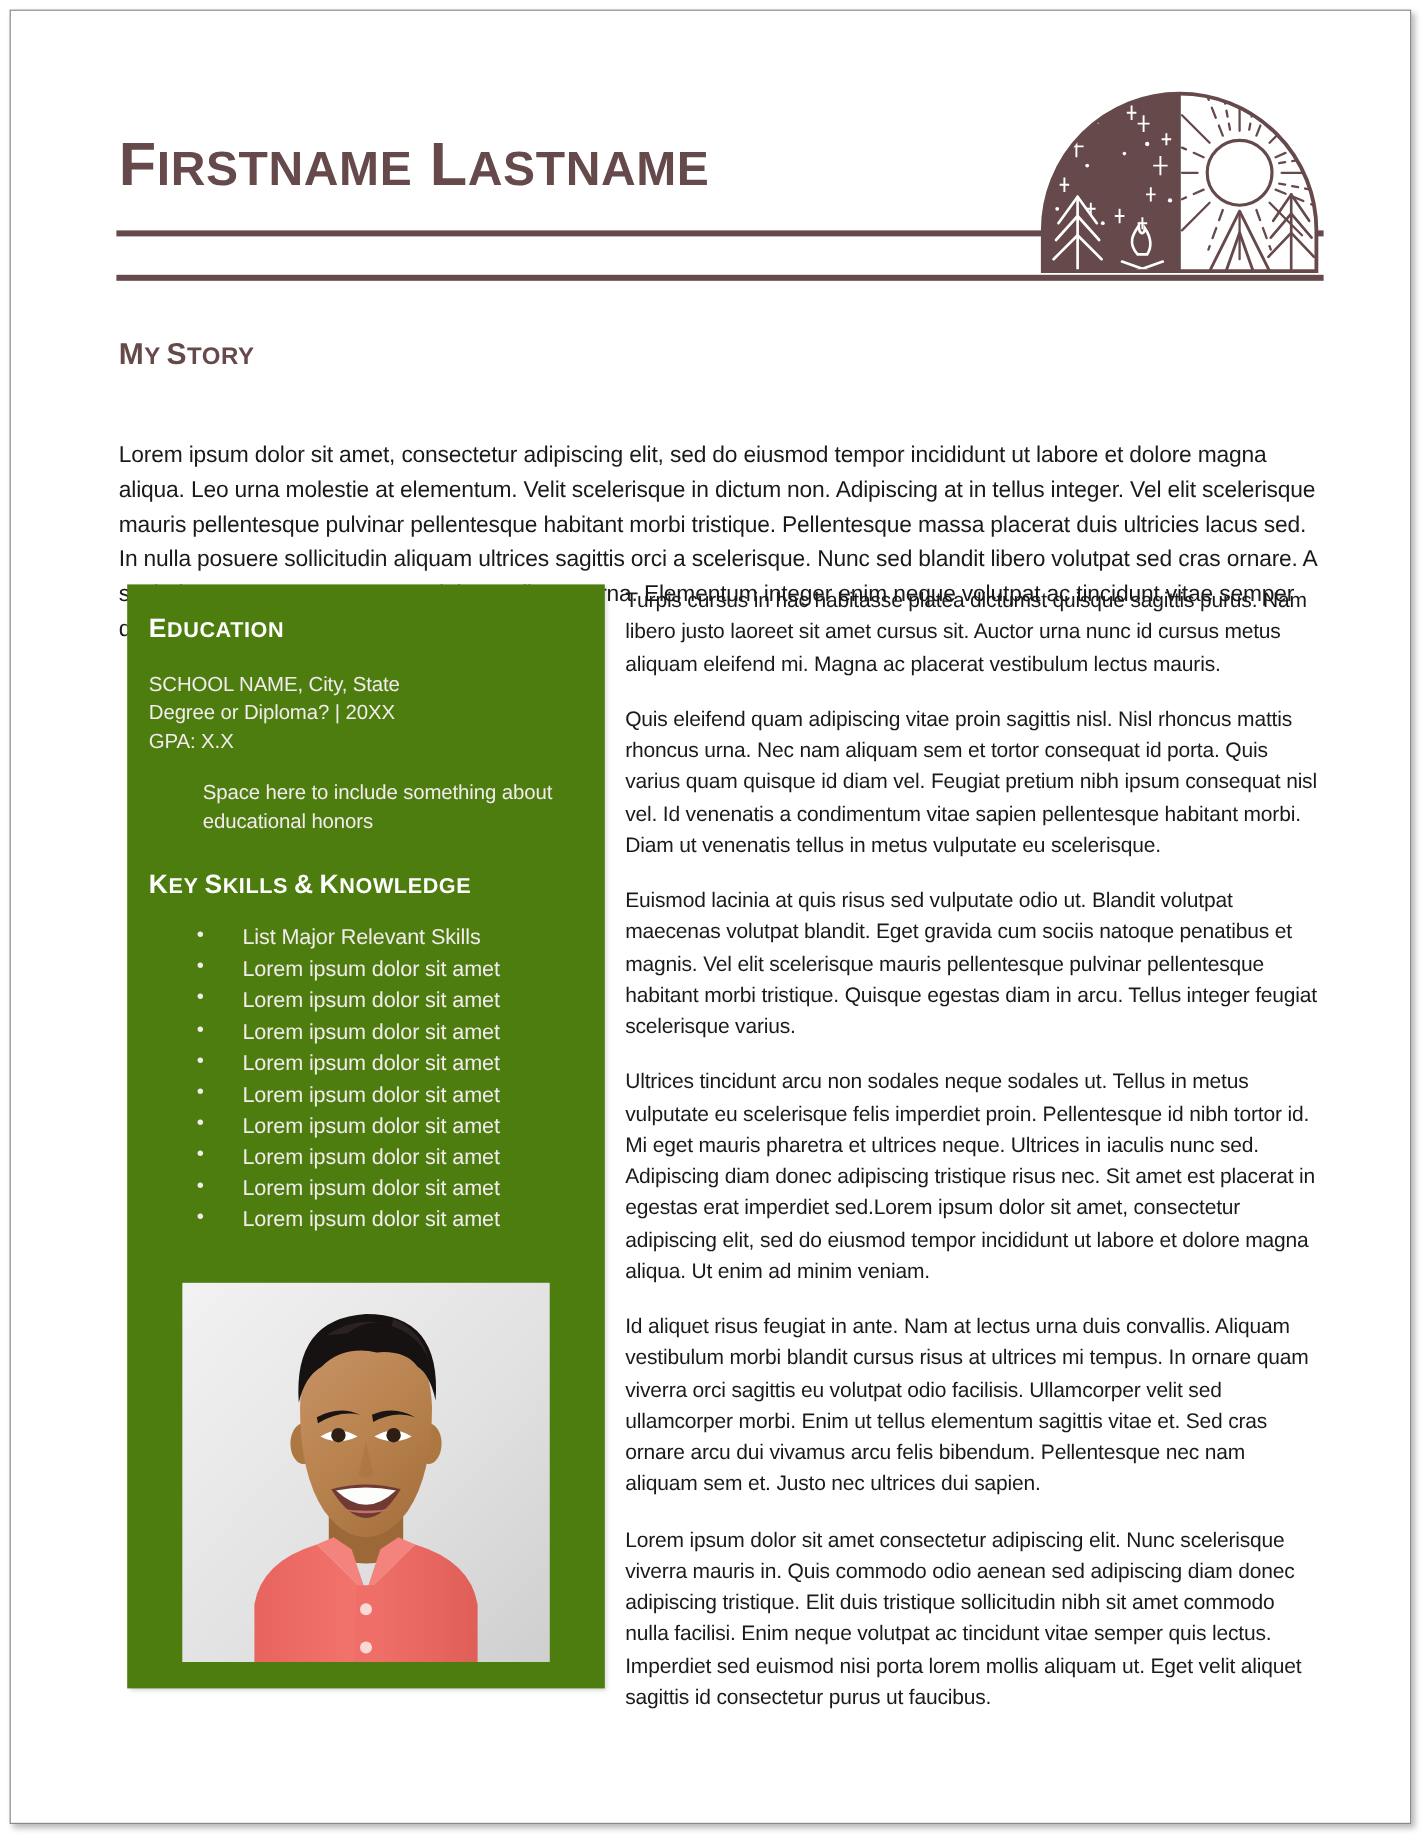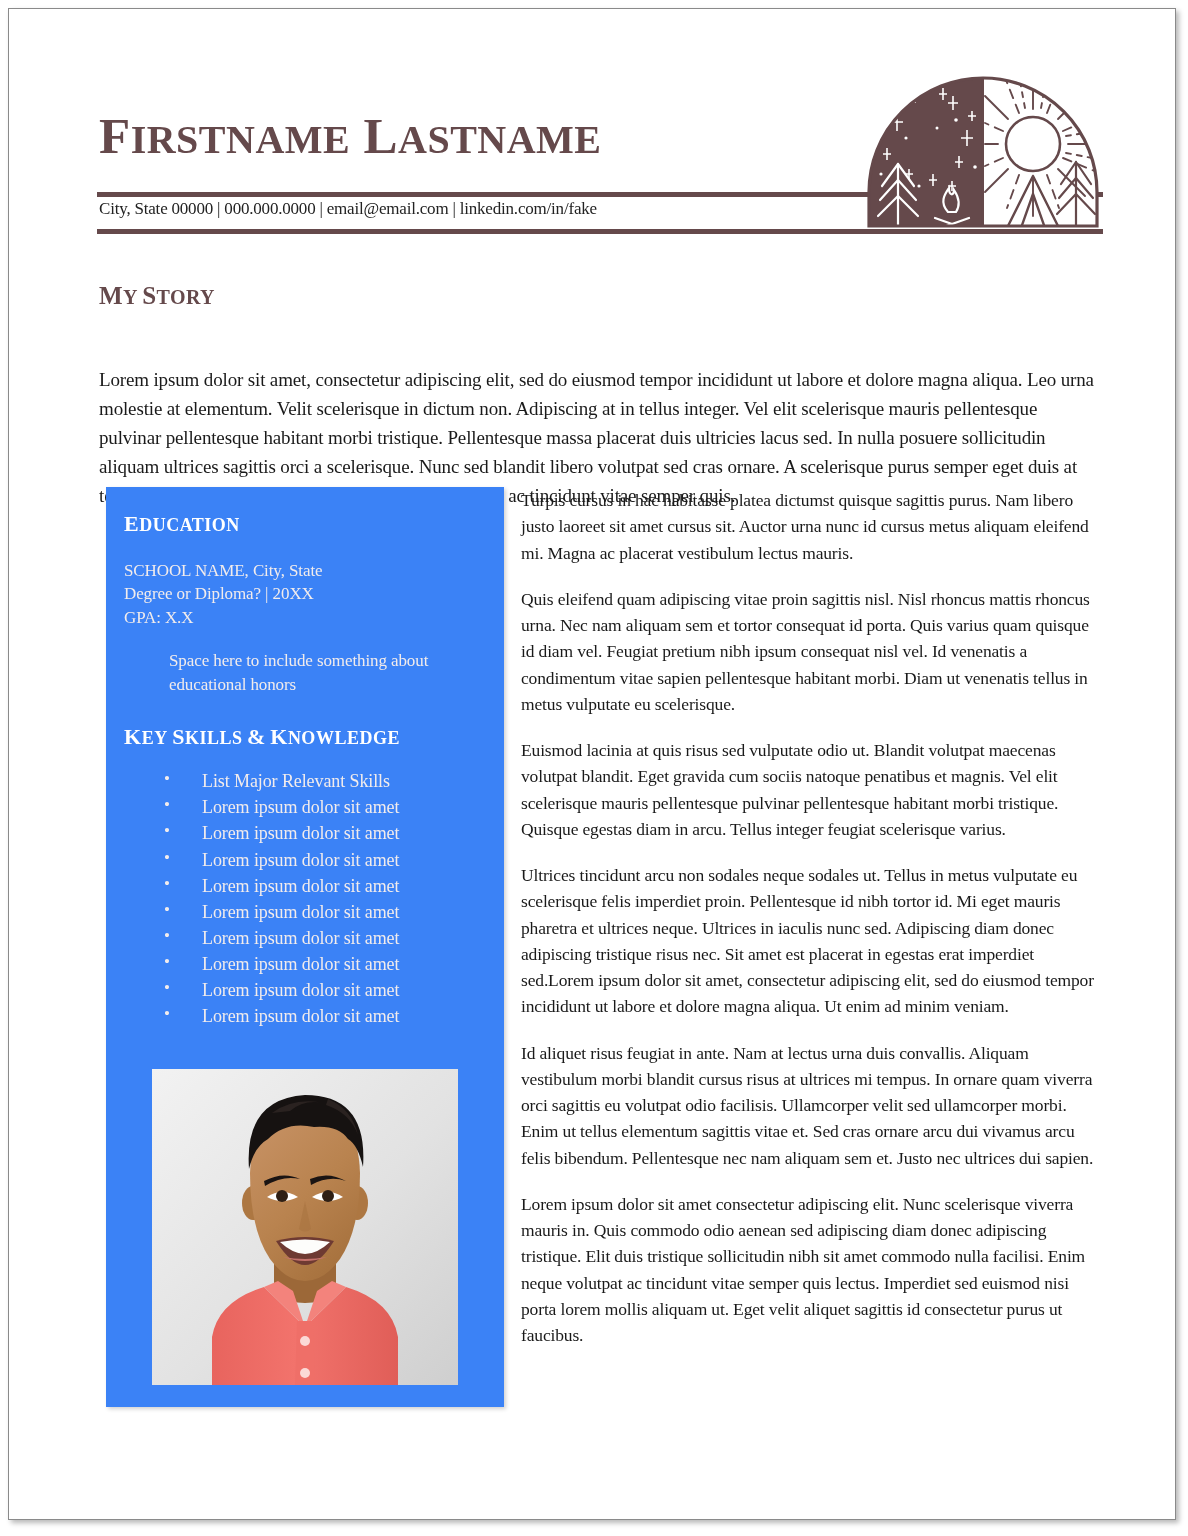--- a/index.html
+++ b/index.html
@@ -28,21 +28,20 @@
     border: 1px solid #8a8a8a;
     box-sizing: border-box;
     box-shadow: 3px 3px 5px rgba(0,0,0,0.28);
   }
   .inner {
     position: absolute;
     left: 88px;
     top: 80px;
     right: 78px;
     bottom: 0;
-    font-family: Liberation Serif, serif;
   }
 
   
   .header {
     position: relative;
     height: 160px;
   }
   .name {
     position: absolute;
     left: 2px;
@@ -119,21 +118,21 @@
     position: absolute;
     left: 0;
     top: 398px;
     width: 1010px;
   }
   .sidebar {
     position: absolute;
     left: 9px;
     top: 0;
     width: 398px;
-    background: #3b82f6;
+    background: #4d7c0f;
     padding: 26px 0 22px 0;
     box-sizing: border-box;
     box-shadow: 2px 2px 4px rgba(0,0,0,0.18);
   }
   .sb-head {
     color: #ffffff;
     font-weight: bold;
     letter-spacing: 0.5px;
     line-height: 1;
     padding: 0 18px;
@@ -201,21 +200,20 @@
 <body>
 
 <div class="page">
   <div class="sheet">
     <div class="inner">
 
       <div class="header">
         <div class="name"><span class="cap">F</span><span class="sml">IRSTNAME</span>&nbsp;<span class="cap">L</span><span class="sml">ASTNAME</span></div>
 
         <div class="rule-top"></div>
-        <div class="contact">City, State 00000 | 000.000.0000 | email@email.com | linkedin.com/in/fake</div>
         <div class="rule-bottom"></div>
 
         <div class="logo">
           <svg viewBox="0 0 252 172" width="252" height="172" xmlns="http://www.w3.org/2000/svg">
             <defs>
               <clipPath id="domeClip">
                 <path d="M126 12 A114 114 0 0 1 240 126 L240 160 L12 160 L12 126 A114 114 0 0 1 126 12 Z"></path>
               </clipPath>
               <clipPath id="nightClip">
                 <rect x="0" y="0" width="126" height="172"></rect>

